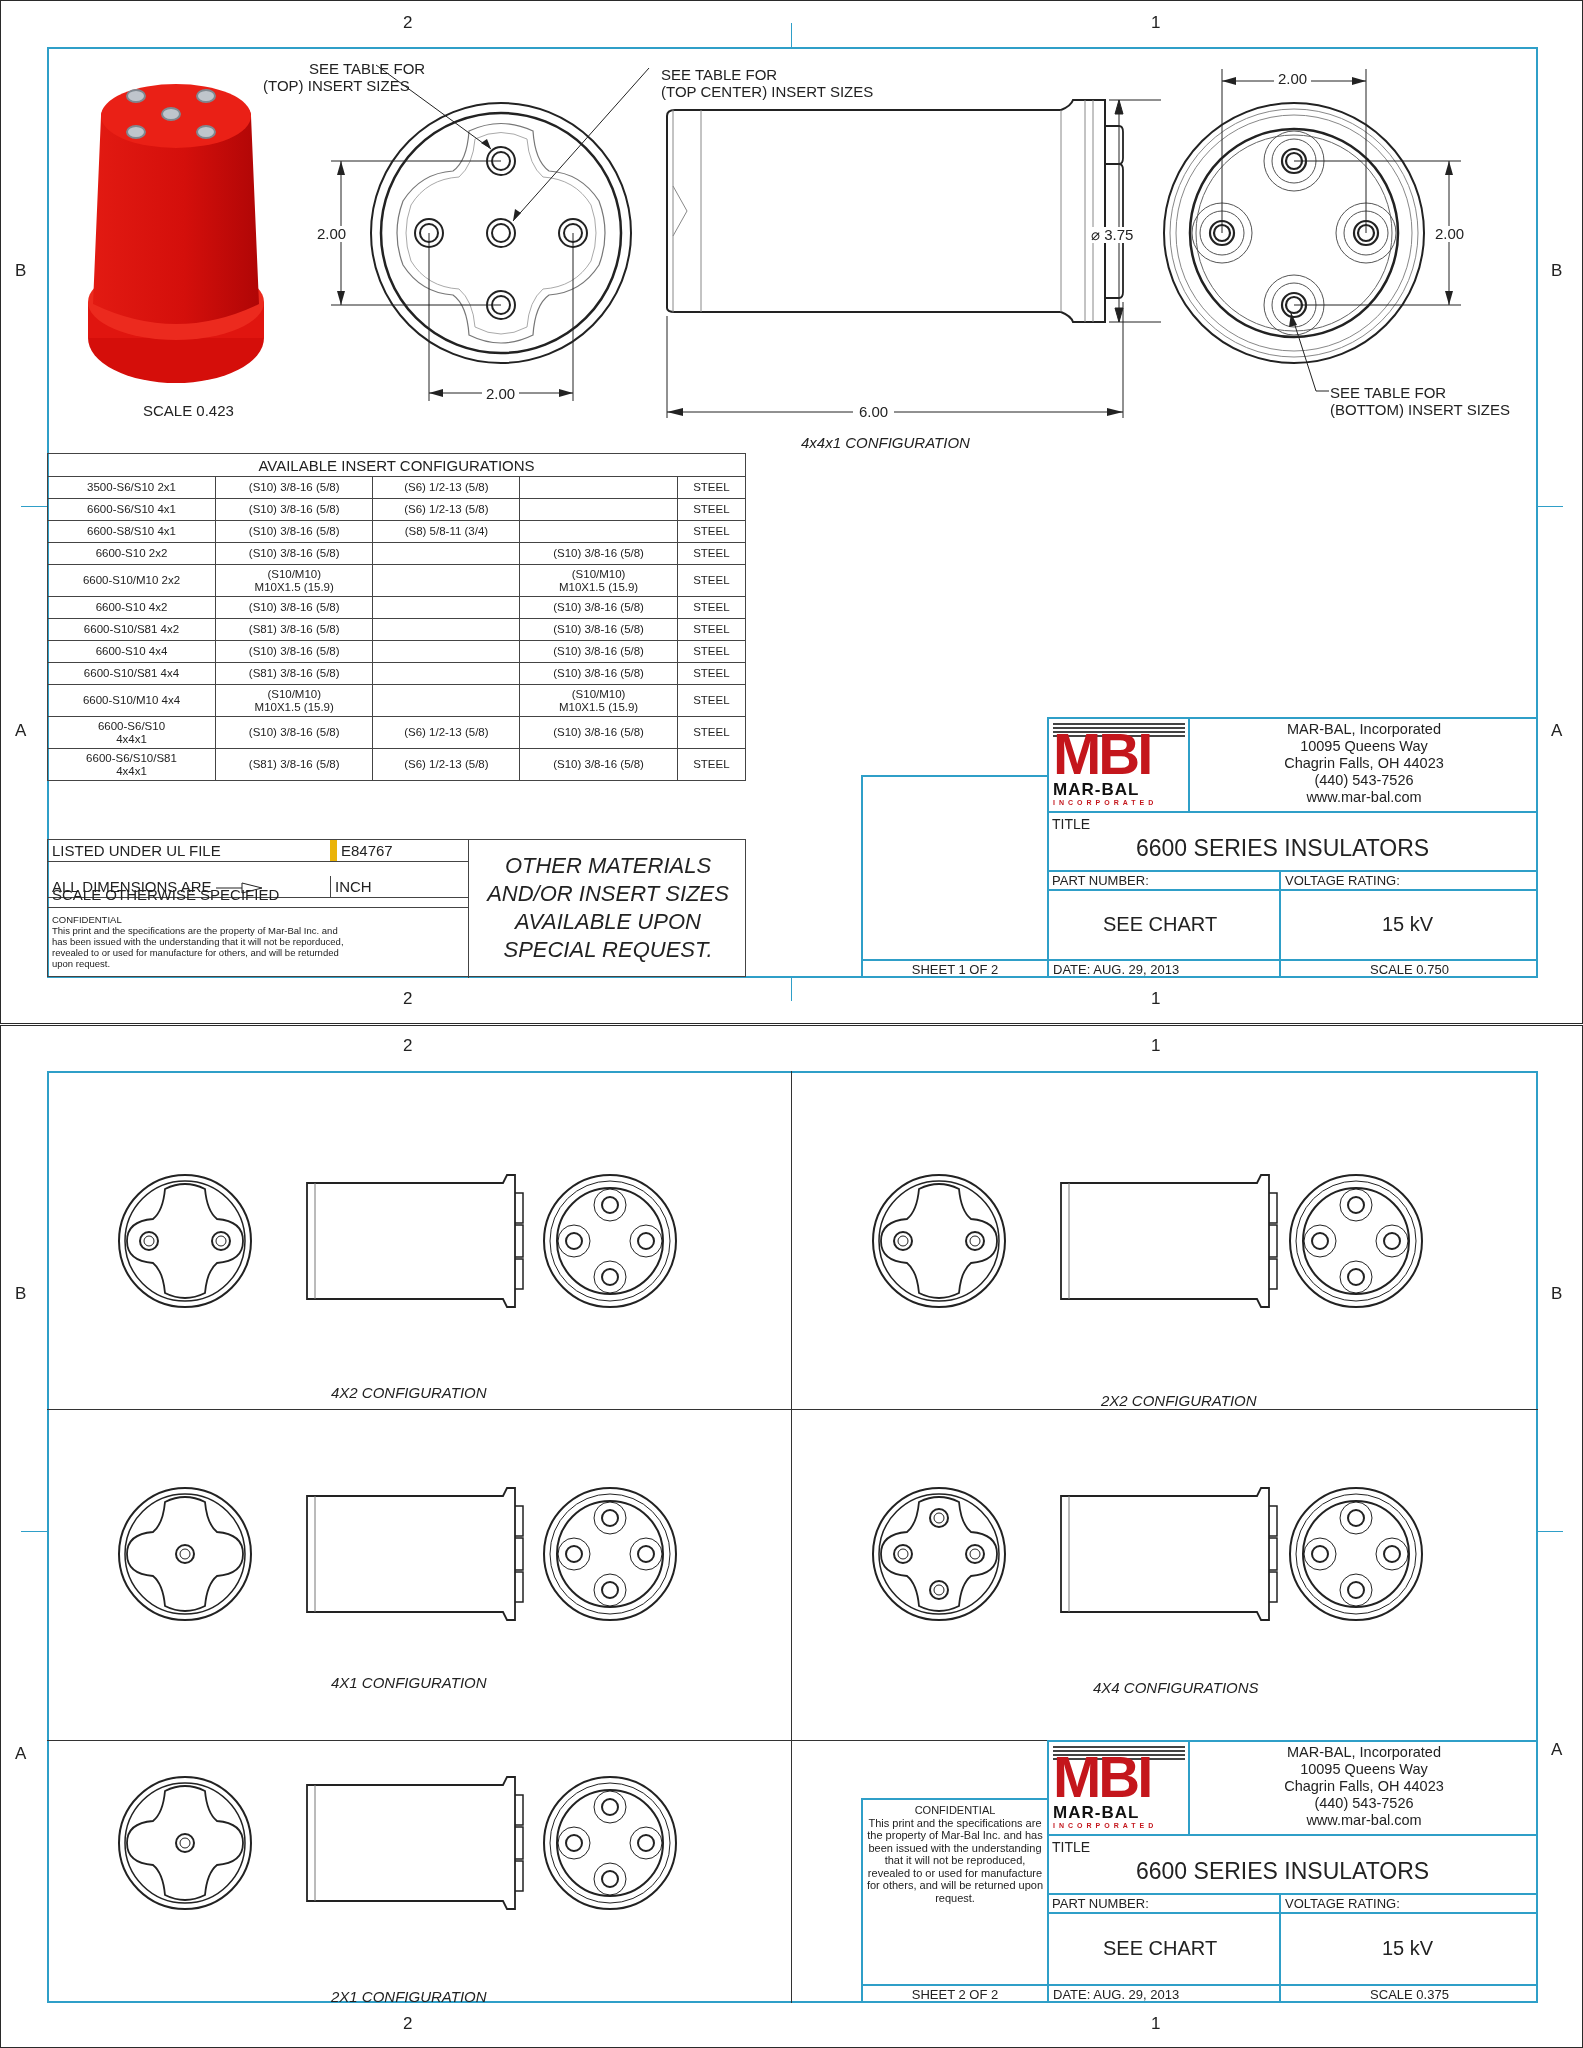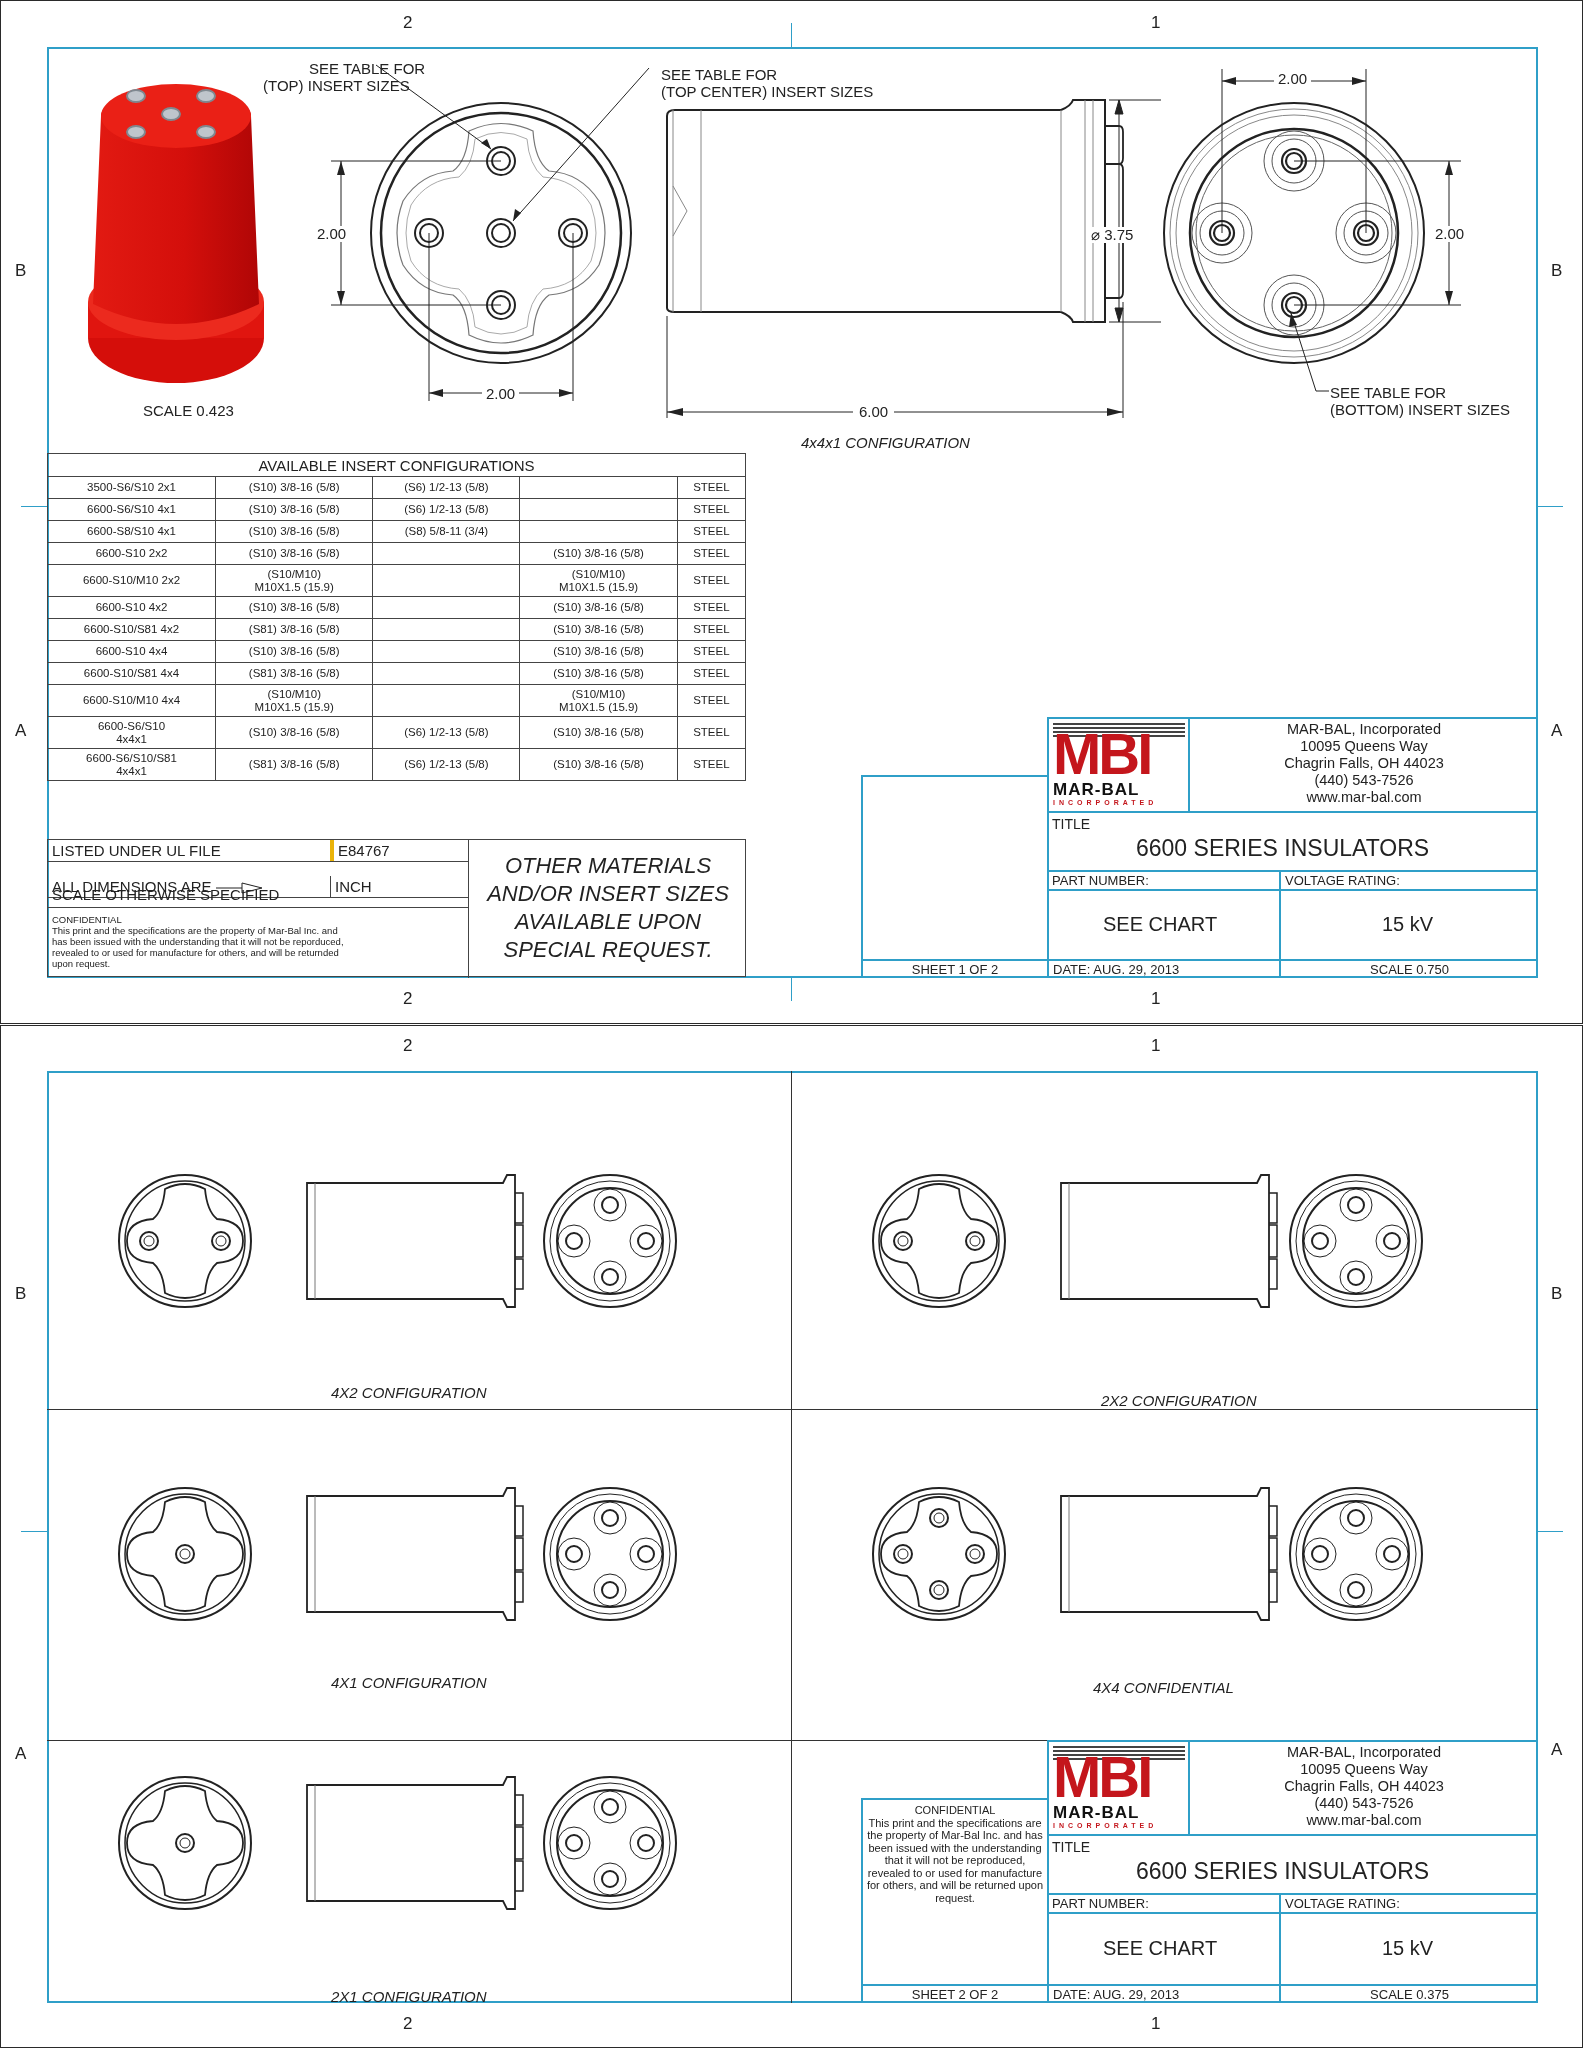--- a/index.html
+++ b/index.html
@@ -295,21 +295,21 @@
           <td style="white-space: pre-line;">(S6) 1/2-13 (5/8)</td>
           <td style="white-space: pre-line;">(S10) 3/8-16 (5/8)</td>
           <td style="white-space: pre-line;">STEEL</td>
         </tr>
       </tbody>
   </table>
 
   <div class="notes">
     <div class="row" style="top:0;width:420px;height:22px;">
       <span>LISTED UNDER UL FILE</span>
-      <span style="position:absolute;left:282px;top:0;height:21px;border-left:4px solid #eab308;padding-left:4px;">E84767</span>
+      <span style="position:absolute;left:282px;top:0;height:21px;border-left:7px solid #eab308;padding-left:4px;">E84767</span>
     </div>
     <div class="row" style="top:22px;width:420px;height:22px;margin-top:14px;">
       <span>ALL DIMENSIONS ARE</span>
       <svg style="left:168px;top:6px;" width="50" height="12" viewBox="0 0 50 12" fill="none" stroke="#222">
           <line x1="0" y1="6" x2="26" y2="6"></line>
           <polygon points="26,1 46,6 26,11"></polygon>
         </svg>
       <span style="position:absolute;left:282px;top:0;height:21px;border-left:1px solid #444;padding-left:4px;">INCH</span>
     </div>
     <div class="row" style="top:44px;width:420px;height:24px;">
@@ -503,21 +503,21 @@
             <circle cx="565" cy="181" r="16"></circle>
             <circle cx="529" cy="145" r="16"></circle>
             <circle cx="601" cy="145" r="16"></circle>
             <circle cx="565" cy="109" r="8" stroke-width="2"></circle>
             <circle cx="565" cy="181" r="8" stroke-width="2"></circle>
             <circle cx="529" cy="145" r="8" stroke-width="2"></circle>
             <circle cx="601" cy="145" r="8" stroke-width="2"></circle>
           </g>
         </svg>
       </div>
-      <span class="cfg" style="left: 1092px; top: 653px;">4X4 CONFIDENTIAL</span>
+      <span class="cfg" style="left: 1092px; top: 653px;">4X4 CONFIGURATIONS</span>
       <div style="position: absolute; left: 46px; top: 714px; width: 744px; height: 263px;">
         <svg style="left:0;top:0" width="744" height="263" viewBox="0 0 744 263" fill="none" stroke="#222">
           <g>
             <circle cx="138" cy="103" r="66" stroke-width="2"></circle>
             <circle cx="138" cy="103" r="60" stroke-width="1.5"></circle>
             <path d="M118 51 Q138 41 158 51 Q160 73 170 81 Q196 83 196 103 Q196 123 170 125 Q160 133 158 155 Q138 165 118 155 Q116 133 106 125 Q80 123 80 103 Q80 83 106 81 Q116 73 118 51 Z" stroke-width="1.8"></path>
             <circle cx="138" cy="103" r="9" stroke-width="2"></circle>
             <circle cx="138" cy="103" r="5"></circle>
           </g>
           <g>

